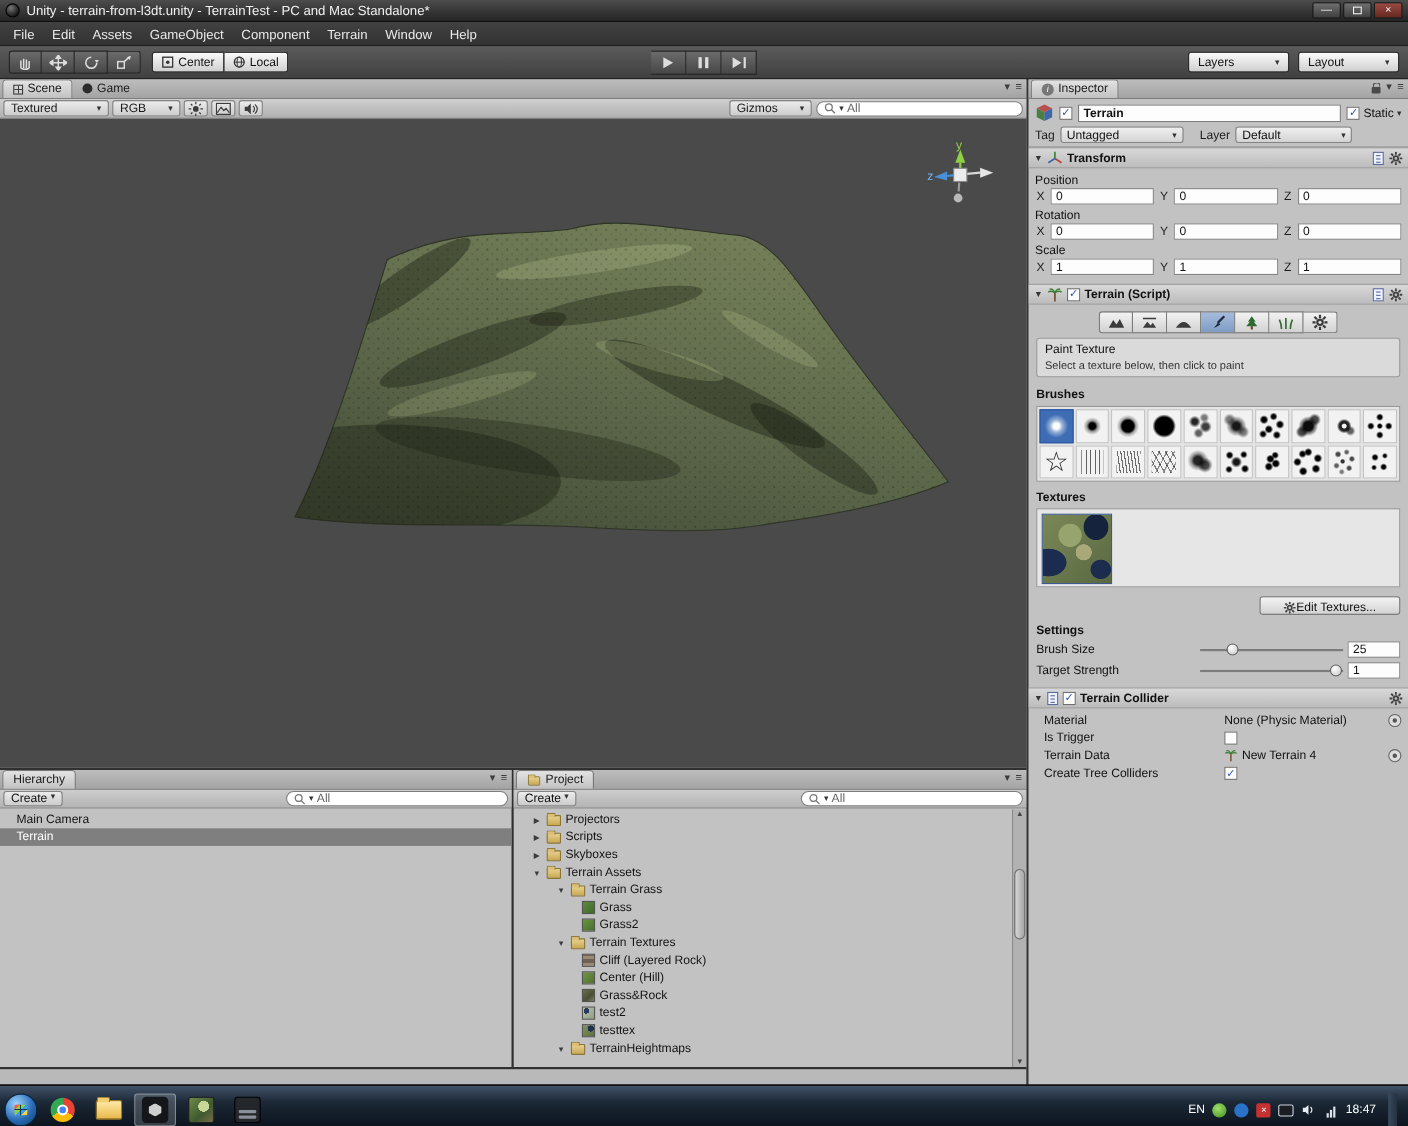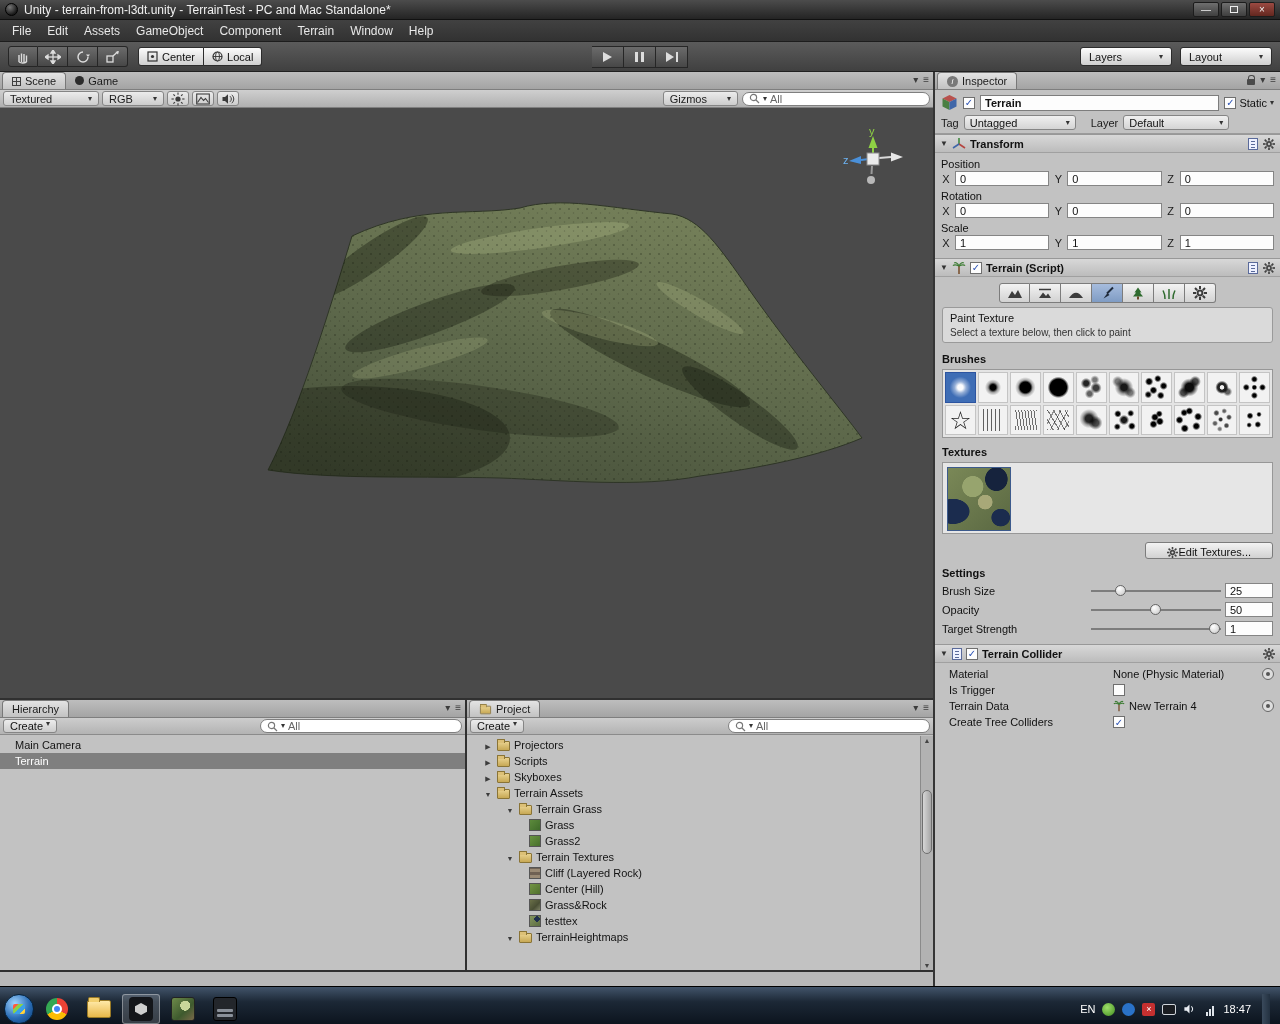--- a/index.html
+++ b/index.html
@@ -547,20 +547,25 @@
                 <span class="tex tex-hill"></span>
                 <span>Center (Hill)</span>
               </div>
             <div class="p-row d2">
                 <span class="tri none"></span>
                 <span class="tex tex-grassrock"></span>
                 <span>Grass&amp;Rock</span>
               </div>
             <div class="p-row d2">
                 <span class="tri none"></span>
+                <span class="tex tex-test2"></span>
+                <span>test2</span>
+              </div>
+            <div class="p-row d2">
+                <span class="tri none"></span>
                 <span class="tex tex-testtex"></span>
                 <span>testtex</span>
               </div>
             <div class="p-row d1">
                 <span class="tri down"></span>
                 <span class="folder"></span>
                 <span>TerrainHeightmaps</span>
               </div>
           </div>
           <div class="pscroll">
@@ -816,28 +821,20 @@
 
         <div class="sec-label">Settings</div>
         <div class="set-row">
           <span class="set-label">Brush Size</span>
           <span class="slider">
               <span class="track"></span>
               <span class="thumb" style="left:23%"></span>
             </span>
           <span class="vfield">25</span>
         </div>
-        <div class="set-row">
-          <span class="set-label">Opacity</span>
-          <span class="slider">
-              <span class="track"></span>
-              <span class="thumb" style="left:50%"></span>
-            </span>
-          <span class="vfield">50</span>
-        </div>
         <div class="set-row" style="margin-bottom:6px">
           <span class="set-label">Target Strength</span>
           <span class="slider">
               <span class="track"></span>
               <span class="thumb" style="left:95%"></span>
             </span>
           <span class="vfield">1</span>
         </div>
       </div>
 

